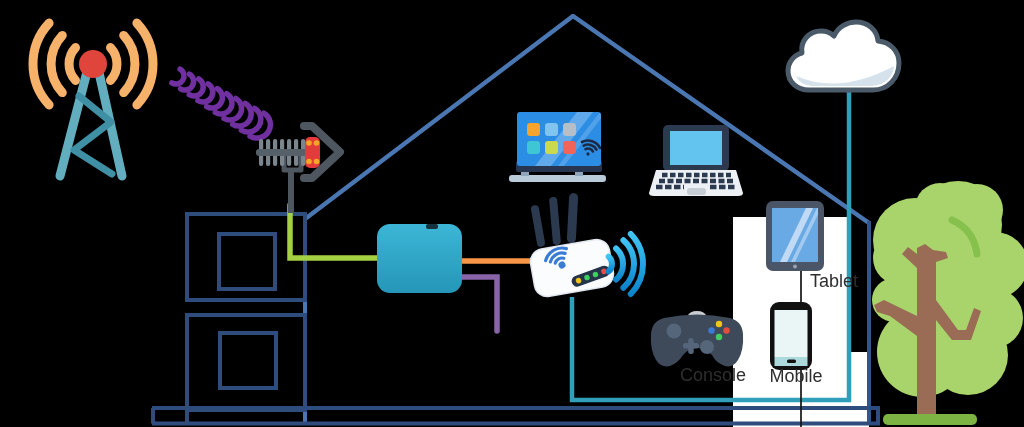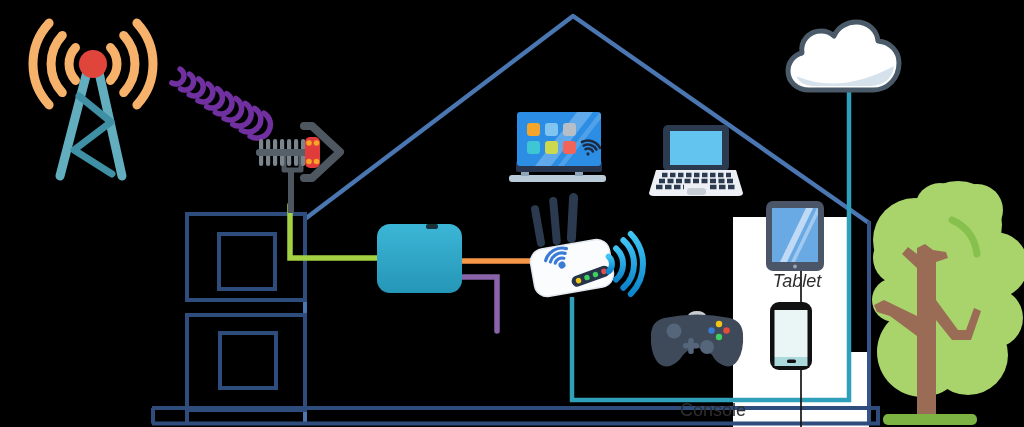--- a/index.html
+++ b/index.html
@@ -236,16 +236,17 @@
     <circle cx="719" cy="337" r="3.2" fill="#3ecf5e"></circle>
     <circle cx="711.5" cy="330.5" r="3.2" fill="#3a7bd5"></circle>
   </g>
 
   <g>
     <path d="M809,90 C797,90 788,82 788,71 C788,62 794,55 802,53 C800,41 809,31 821,31 C826,31 831,33 834,36 C838,27 847,22 856,22 C868,22 877,30 878,41 C890,42 899,51 899,63 C899,78 888,90 873,90 Z" fill="#ffffff" stroke="#4a5a68" stroke-width="5" stroke-linejoin="round"></path>
     <path d="M796,76 Q840,95 894,66 Q892,84 872,86 L812,86 Q800,85 796,76 Z" fill="#d6e2eb"></path>
   </g>
 </svg>
 
-<div class="lbl lbl-center" style="left:755px;top:270px;width:84px;font-style:italic;">Tablet</div>
-<div class="lbl lbl-right" style="left:664px;top:364px;width:82px;margin-top:35px;">Console</div>
+<div class="lbl lbl-center" style="left:792px;top:270px;width:84px;">Tablet</div>
+<div class="lbl lbl-center" style="left:754px;top:365px;width:84px;">Mobile</div>
+<div class="lbl lbl-right" style="left:664px;top:364px;width:82px;">Console</div>
 
 </div>
 
 </body></html>

